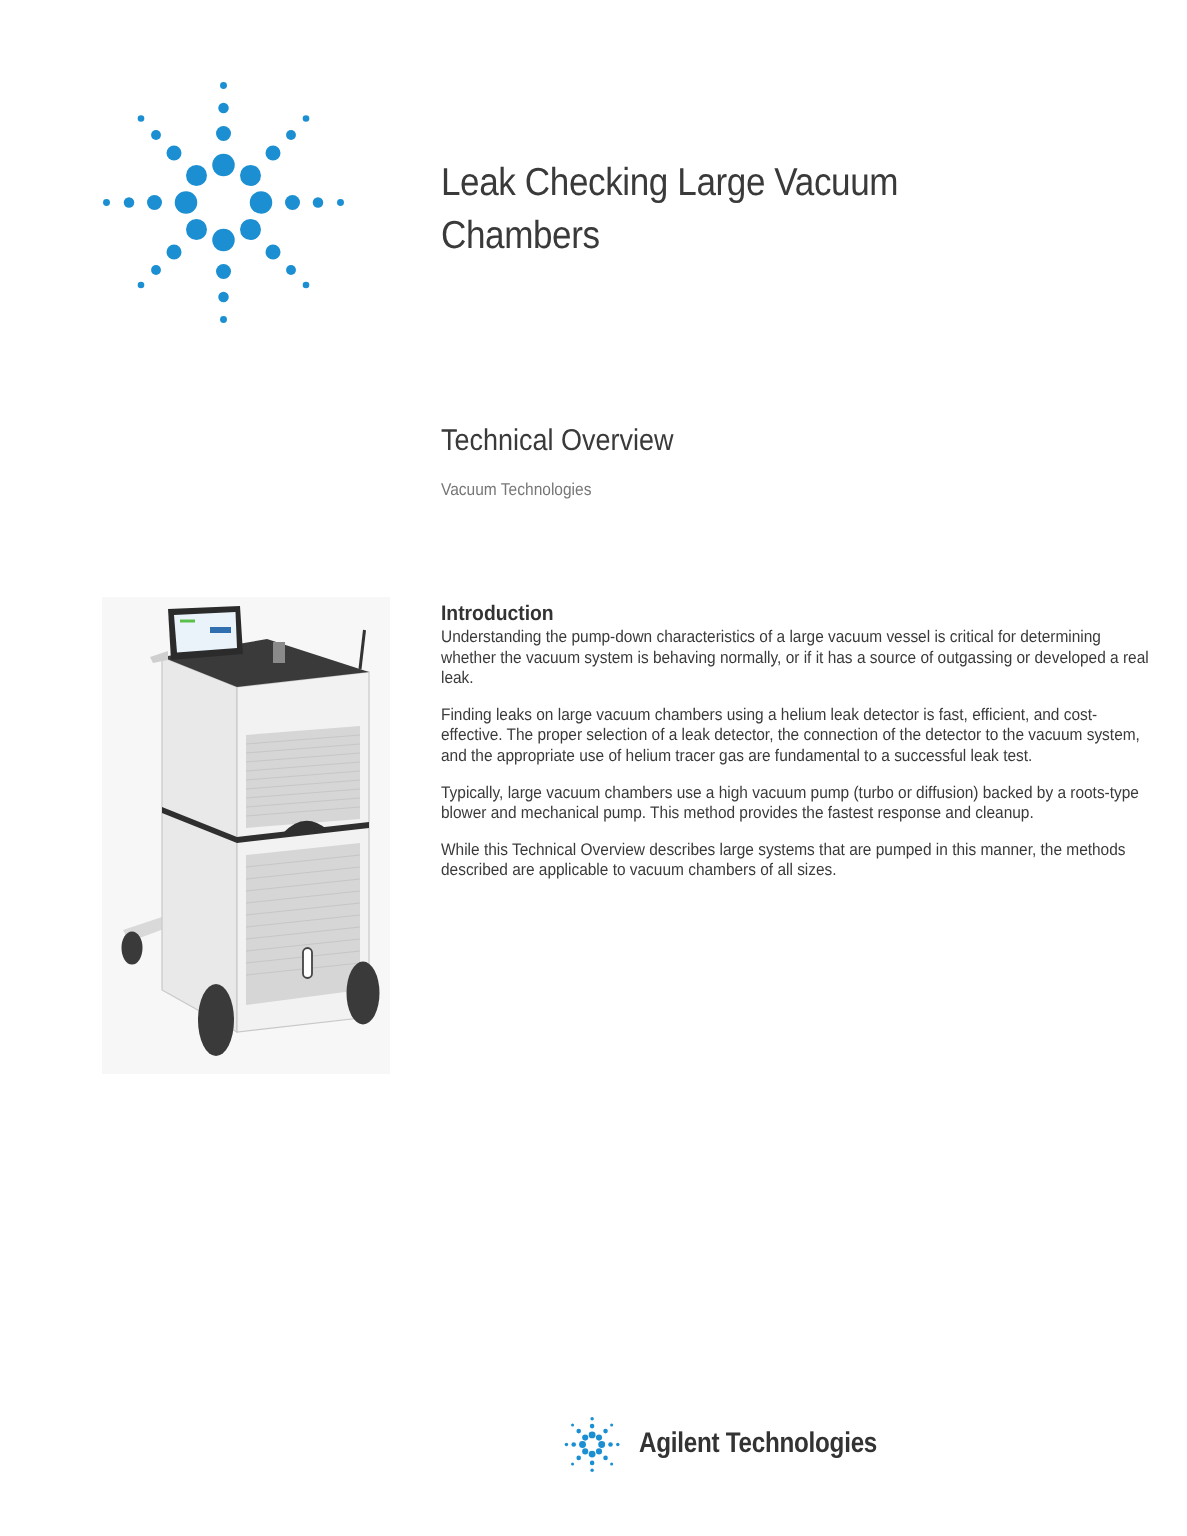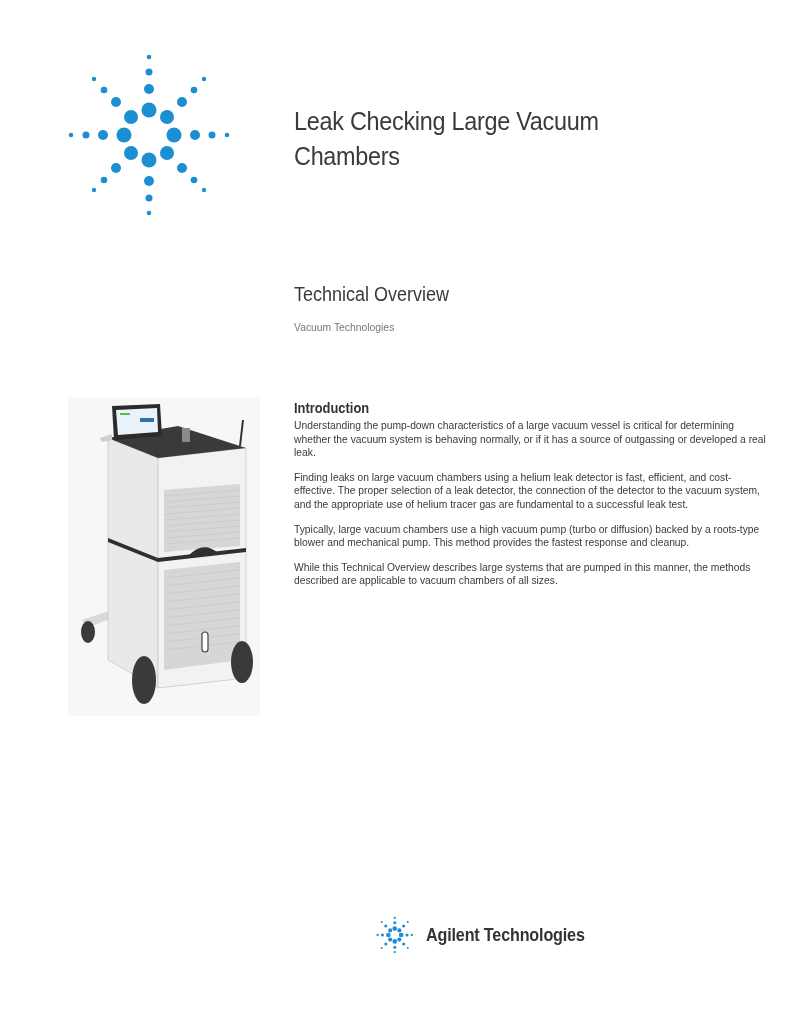--- a/index.html
+++ b/index.html
@@ -20,21 +20,21 @@
   }
   .division {
     position: absolute; left: 294px; top: 321px; font-size: 11.5px; color: #777;
     transform: scaleX(0.9); transform-origin: left top;
   }
   .photo { position: absolute; left: 68px; top: 398px; width: 192px; height: 318px; }
   .content { position: absolute; left: 294px; top: 400px; width: 478px; }
   .content-inner { transform: scaleX(0.92); transform-origin: left top; width: 520px; }
   .section-heading { font-size: 14px; font-weight: bold; color: #333; margin: 0 0 3px 0; }
   .para { font-size: 11.2px; line-height: 13.6px; color: #3a3a3a; margin: 0 0 11px 0; }
-  .footer-logo { position: absolute; left: 372px; top: 912px; display: flex; align-items: center; }
+  .footer-logo { position: absolute; left: 372px; top: 940px; display: flex; align-items: center; }
   .footer-logo svg { width: 46px; height: 46px; }
   .brand {
     font-size: 19px; font-weight: bold; color: #333; margin-left: 8px;
     transform: scaleX(0.85); transform-origin: left center; white-space: nowrap; letter-spacing: -0.2px;
   }
 </style>
 </head>
 <body>
 
 <svg class="logo-big" viewBox="0 0 180 170">

